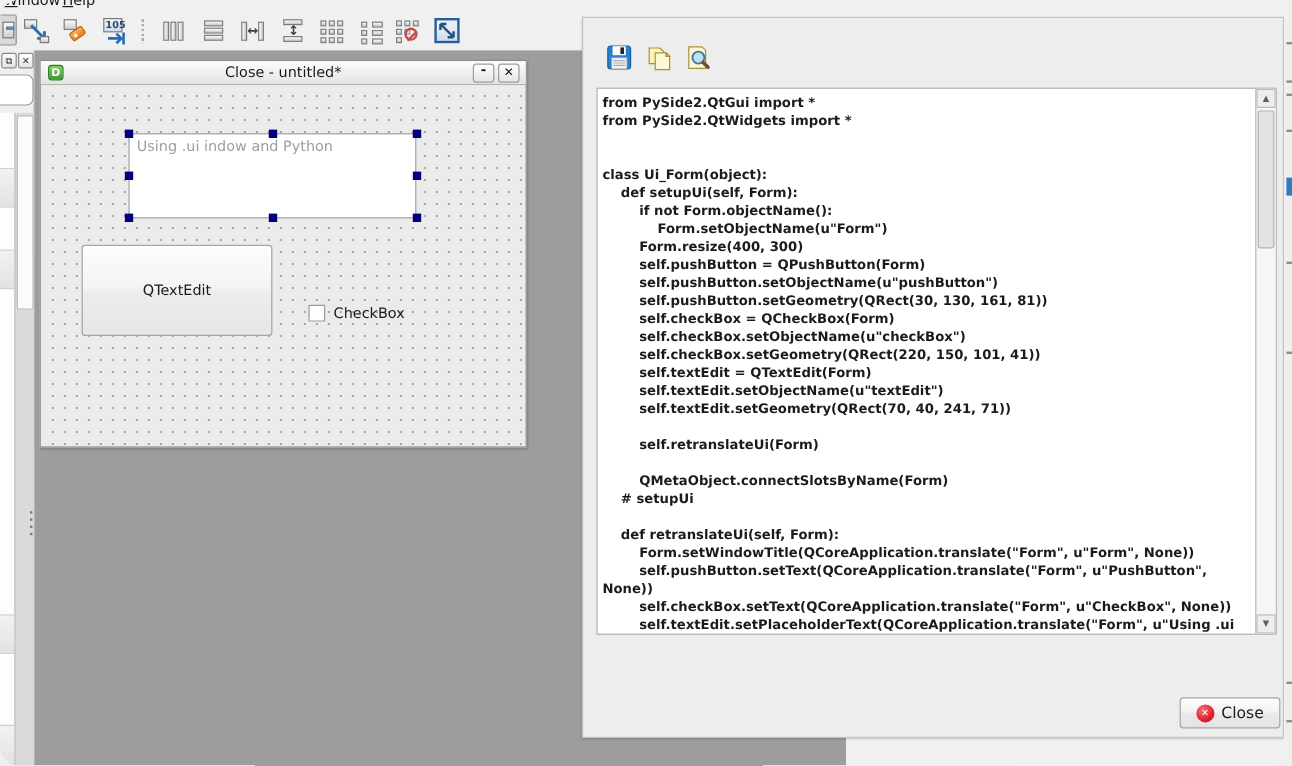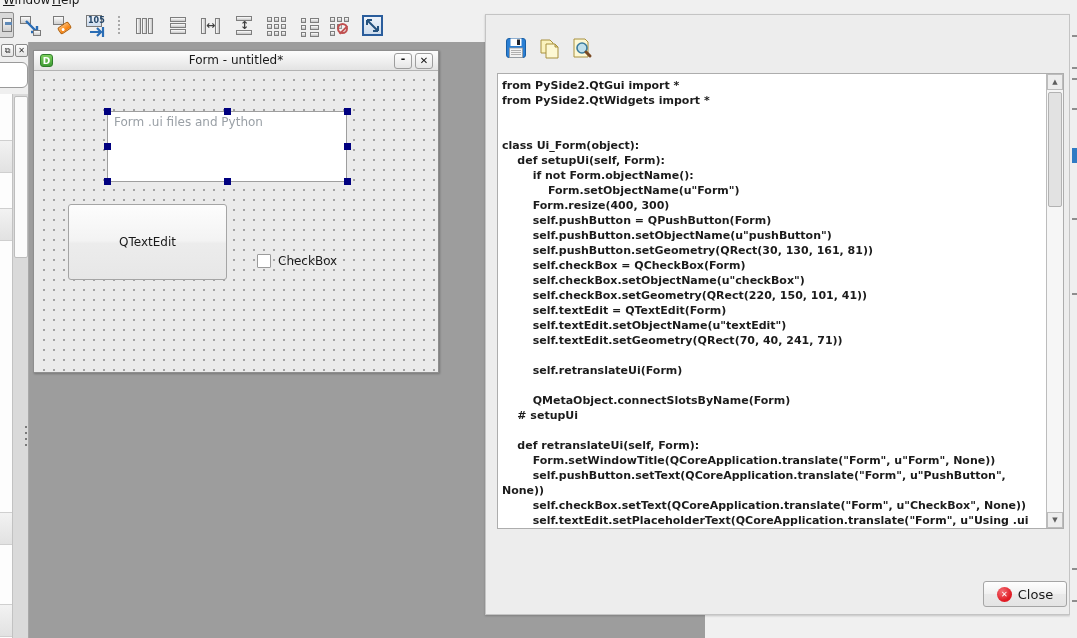--- a/index.html
+++ b/index.html
@@ -1,18 +1,18 @@
 <!DOCTYPE html>
 <html><head>
 <meta charset="utf-8">
 <style>
   * { margin:0; padding:0; box-sizing:border-box; }
   html,body { width:1077px; height:638px; overflow:hidden; }
   body { font-family:"DejaVu Sans","Liberation Sans",sans-serif; background:#efefef; position:relative; }
-  #screen { position:absolute; inset:0; width:1077px; height:638px; background:#f0f0f0; overflow:hidden; }
+  #screen { position:absolute; inset:0; width:1077px; height:638px; background:#f0f0f0; overflow:hidden;border-radius:16px; }
 
   
   .menubar { position:absolute; left:0; top:0; width:1077px; height:10px; overflow:hidden; background:#f0f0f0; }
   .menubar .menu-item { position:absolute; top:-7px; font-size:12px; color:#1a1a1a; }
   .menubar .menu-item u { text-decoration:underline; }
 
   
   .toolbar { position:absolute; left:0; top:10px; width:1077px; height:32px; background:#f0f0f0; }
   .tbtn { position:absolute; top:2px; width:26px; height:26px; border:1px solid transparent; border-radius:2px; }
   .tbtn.pressed { background:#d9d9d9; border-color:#8f8f8f; }
@@ -218,27 +218,27 @@
         <i></i>
         <i></i>
         <i></i>
         <i></i>
       </div>
   </div>
 
   <div class="form-window">
     <div class="fw-titlebar">
       <span class="fw-icon">D</span>
-      <span class="fw-title">Form - untitled*</span>
+      <span class="fw-title">Close - untitled*</span>
       <span class="fw-btn fw-min">-</span>
       <span class="fw-btn fw-close">✕</span>
     </div>
     <div class="fw-canvas">
       <div class="textedit">
-        <span class="ph">Form .ui files and Python</span>
+        <span class="ph">Using .ui indow and Python</span>
       </div>
 
       <span class="handle" style="left:69px; top:37px;"></span>
       <span class="handle" style="left:189px; top:37px;"></span>
       <span class="handle" style="left:309px; top:37px;"></span>
       <span class="handle" style="left:69px; top:72px;"></span>
       <span class="handle" style="left:309px; top:72px;"></span>
       <span class="handle" style="left:69px; top:107px;"></span>
       <span class="handle" style="left:189px; top:107px;"></span>
       <span class="handle" style="left:309px; top:107px;"></span>

